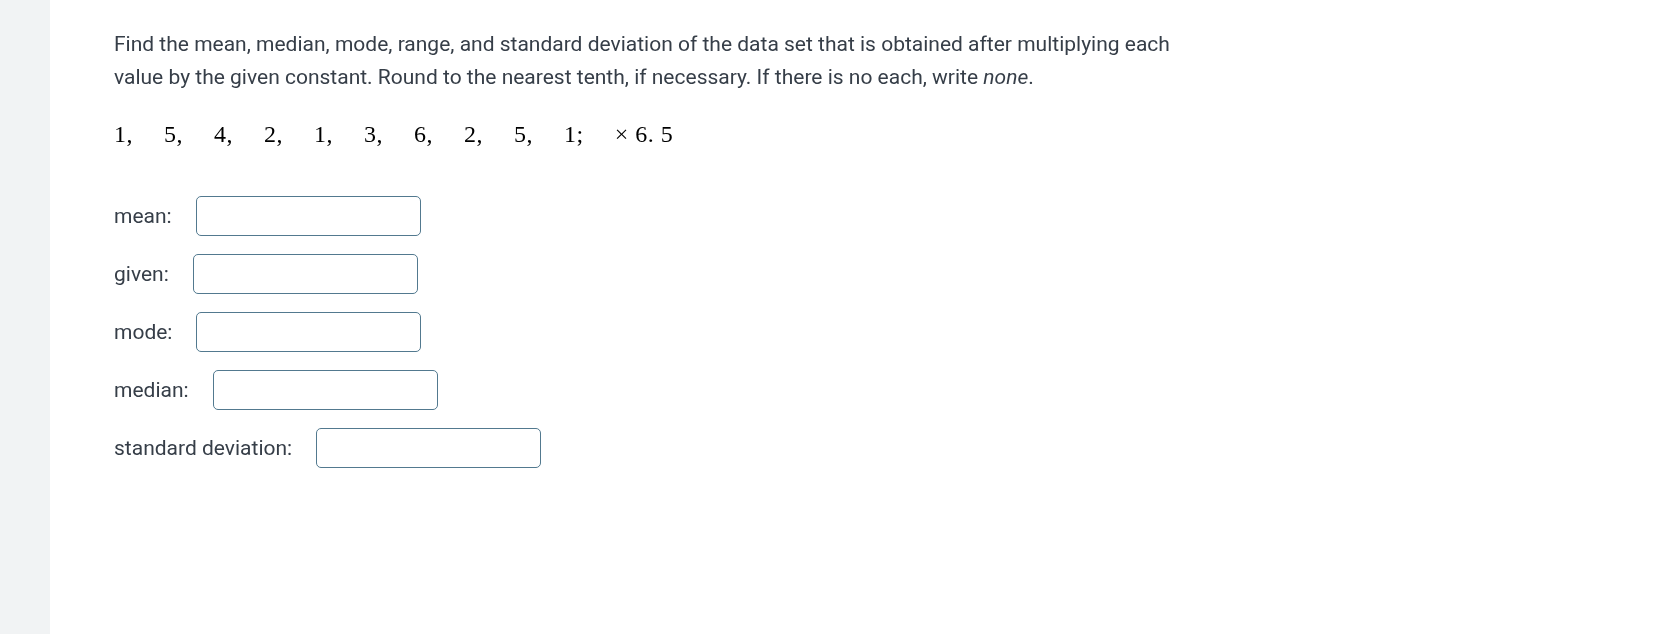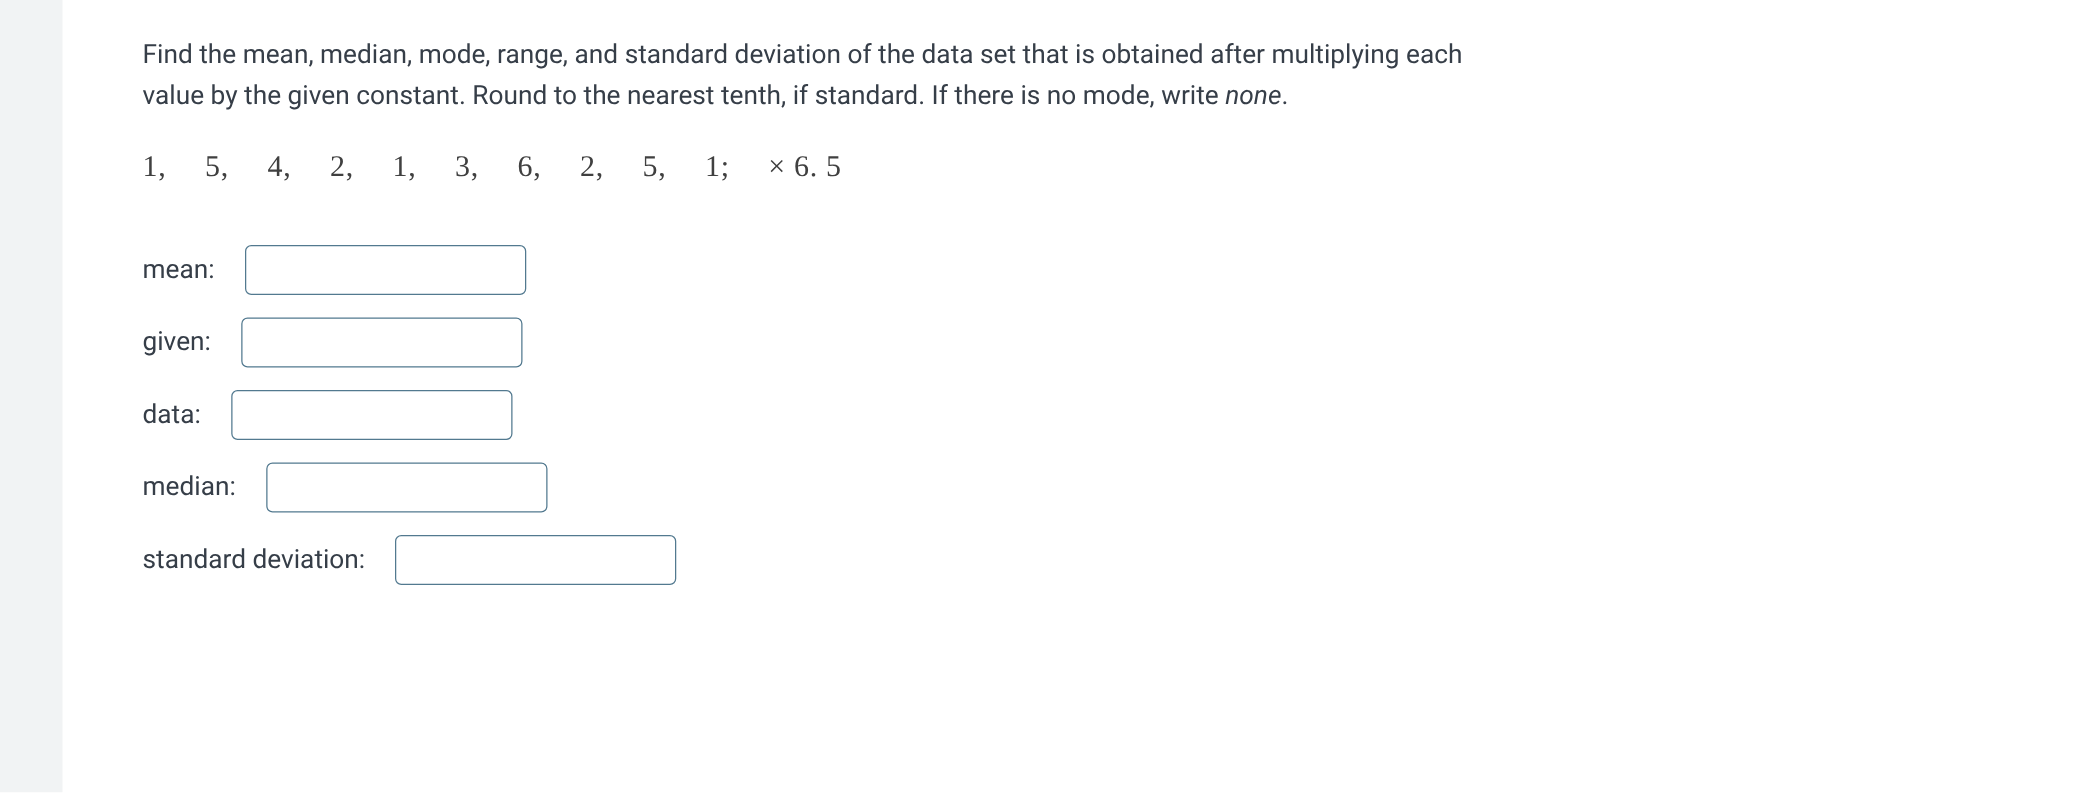--- a/index.html
+++ b/index.html
@@ -31,21 +31,21 @@
       color: #363e48;
       margin-bottom: 28px;
       font-weight: 400;
     }
     .question-text .italic {
       font-style: italic;
     }
     .data-line {
       font-family: "Times New Roman", Times, serif;
       font-size: 24px;
-      color: #404040;
+      color: #000000;
       margin-bottom: 48px;
     }
     .data-line .spaced {
       letter-spacing: 0.5px;
     }
     .answer-rows {
       display: flex;
       flex-direction: column;
       gap: 18px;
     }
@@ -73,41 +73,41 @@
 </head>
 <body>
 
 <div class="sidebar"></div>
 
 <div class="content">
 
   <div class="question-text">
     <span>Find the mean, median, mode, range, and standard deviation of the data set that is obtained after multiplying each</span>
     <br>
-    <span>value by the given constant. Round to the nearest tenth, if standard. If there is no mode, write </span><span class="italic">none</span><span>.</span>
+    <span>value by the given constant. Round to the nearest tenth, if necessary. If there is no each, write </span><span class="italic">none</span><span>.</span>
   </div>
 
   <div class="data-line">
     <span class="spaced">1,  5,  4,  2,  1,  3,  6,  2,  5,  1;  × 6. 5</span>
   </div>
 
   <div class="answer-rows">
 
     <div class="answer-row">
       <span class="answer-label">mean:</span>
       <input type="text" class="answer-input" value="" style="">
     </div>
 
     <div class="answer-row">
       <span class="answer-label">given:</span>
       <input type="text" class="answer-input" value="" style="">
     </div>
 
     <div class="answer-row">
-      <span class="answer-label">data:</span>
+      <span class="answer-label">mode:</span>
       <input type="text" class="answer-input" value="" style="">
     </div>
 
     <div class="answer-row">
       <span class="answer-label">median:</span>
       <input type="text" class="answer-input" value="" style="">
     </div>
 
     <div class="answer-row">
       <span class="answer-label">standard deviation:</span>

